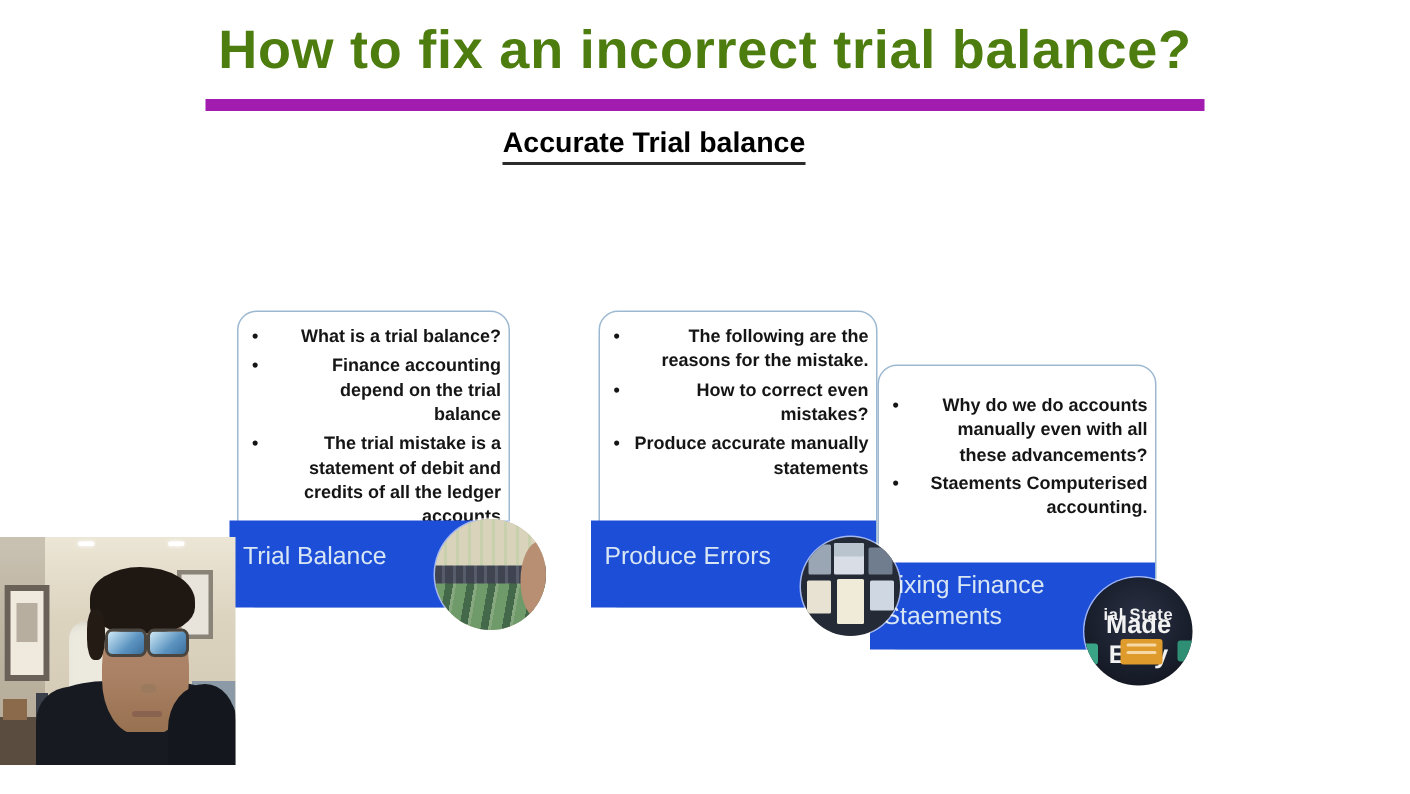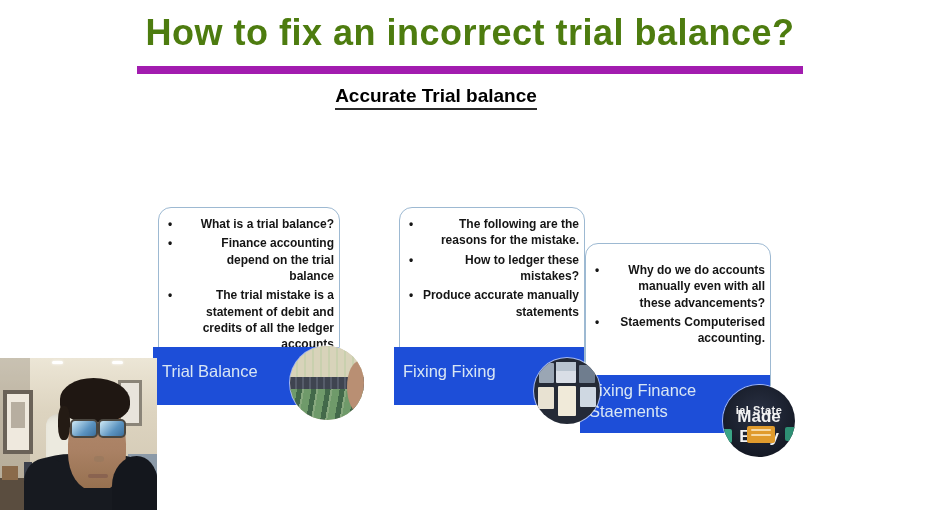--- a/index.html
+++ b/index.html
@@ -135,25 +135,25 @@
       <div class="c1-paper"></div>
       <div class="c1-keys"></div>
       <div class="c1-money"></div>
       <div class="c1-hand"></div>
     </div>
   </div>
 
   <div class="card card2">
     <ul class="bullets">
       <li>The following are the reasons for the mistake.</li>
-      <li>How to ledger these mistakes?</li>
+      <li>How to correct even mistakes?</li>
       <li>Produce accurate manually statements</li>
     </ul>
     <div class="band">
-      <div class="band-label">Fixing Fixing</div>
+      <div class="band-label">Produce Errors</div>
     </div>
     <div class="circle circle2">
       <div class="tile t1"></div>
       <div class="tile t2"></div>
       <div class="tile t3"></div>
       <div class="tile t4"></div>
       <div class="tile t5"></div>
       <div class="tile t6"></div>
       <div class="tile t7"></div>
     </div>

